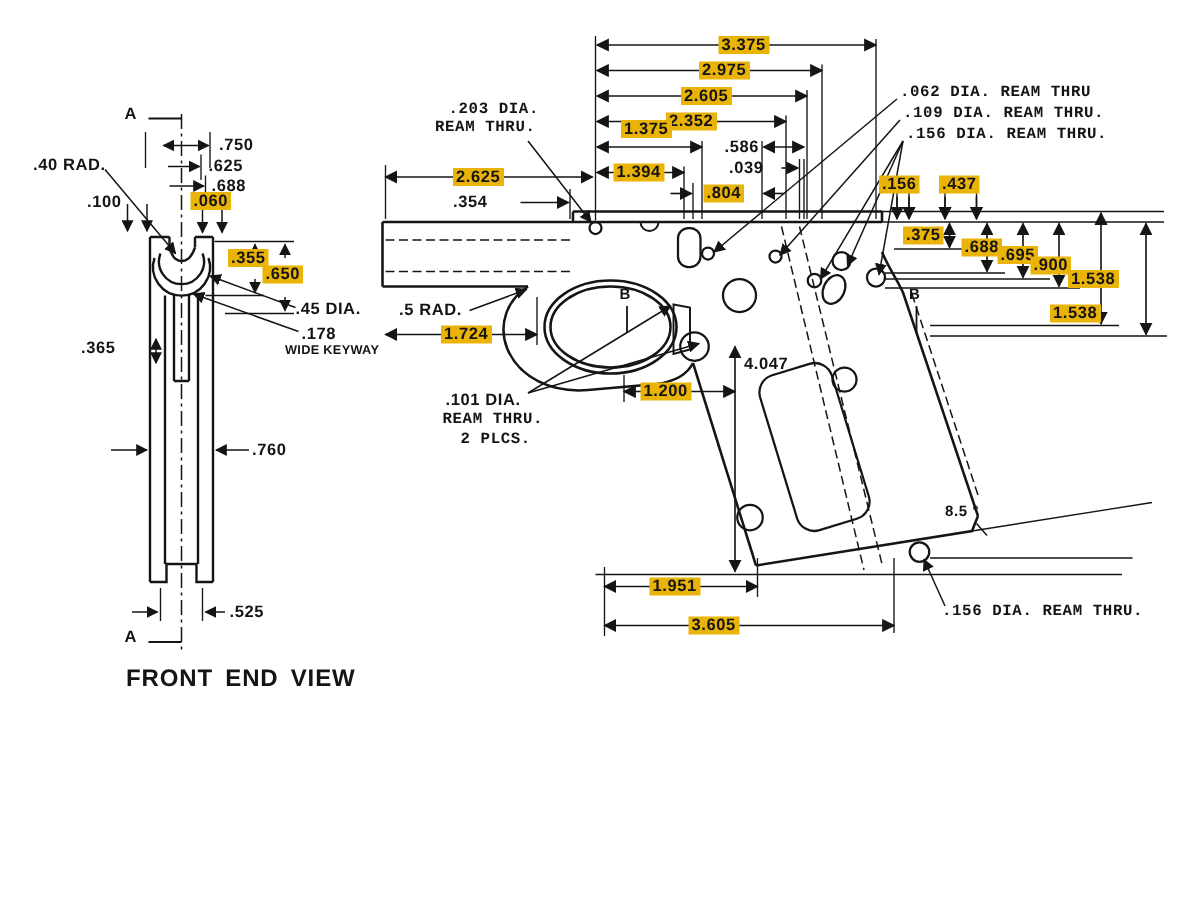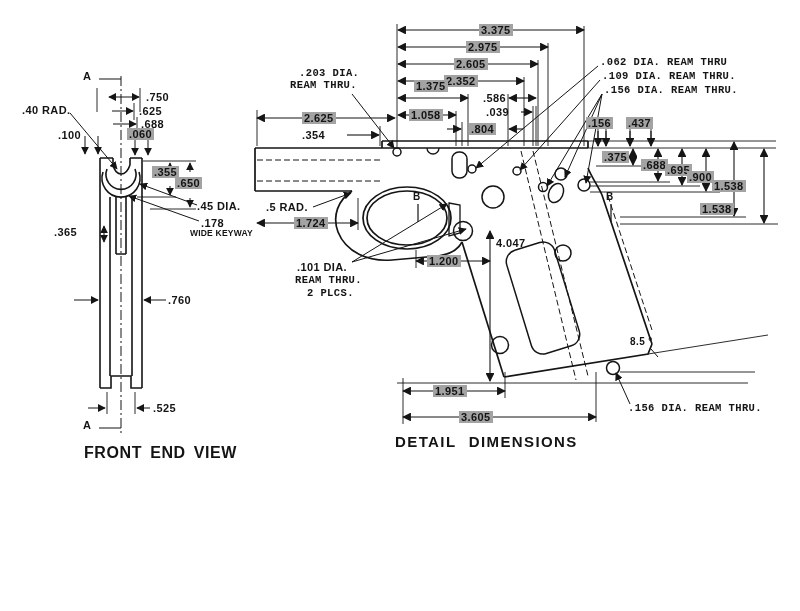--- a/index.html
+++ b/index.html
@@ -1,20 +1,20 @@
 <!DOCTYPE html>
 <html><head>
 <meta charset="utf-8">
 <style>
   html,body{margin:0;padding:0;background:#ffffff;}
   #page{position:relative;width:800px;height:611px;background:#ffffff;overflow:hidden;
         font-family:"Liberation Sans",sans-serif;}
   .lbl{position:absolute;font:bold 11px/1.1 "Liberation Sans",sans-serif;color:#141414;
        letter-spacing:.4px;white-space:nowrap;}
-  .bg{background:#a3a3a3;padding:0 2px;}
+  .bg{background:#eab308;padding:0 2px;}
   .sm{font-size:10.5px;font-family:Liberation Mono, monospace;}
   .xs{font-size:8.5px;letter-spacing:.2px;}
   .mid{font-size:10px;}
   .t{font-size:15px;letter-spacing:1.4px;word-spacing:7px;}
   .cap{font-size:16px;word-spacing:3px;letter-spacing:.6px;}
   svg{position:absolute;left:0;top:0;}
 </style>
 </head>
 <body>
 
@@ -180,21 +180,21 @@
 <div class="lbl" style="left:168px;top:294px">.760</div>
 <div class="lbl" style="left:153px;top:402px">.525</div>
 <div class="lbl" style="left:83px;top:419px">A</div>
 <div class="lbl cap" style="left:84px;top:444px">FRONT END VIEW</div>
 
 <div class="lbl bg" style="left:479px;top:24px">3.375</div>
 <div class="lbl bg" style="left:466px;top:41px">2.975</div>
 <div class="lbl bg" style="left:454px;top:58px">2.605</div>
 <div class="lbl bg" style="left:444px;top:75px">2.352</div>
 <div class="lbl bg" style="left:414px;top:80px">1.375</div>
-<div class="lbl bg" style="left:409px;top:109px">1.058</div>
+<div class="lbl bg" style="left:409px;top:109px">1.394</div>
 <div class="lbl" style="left:483px;top:92px">.586</div>
 <div class="lbl" style="left:486px;top:106px">.039</div>
 <div class="lbl bg" style="left:469px;top:123px">.804</div>
 <div class="lbl bg" style="left:302px;top:112px">2.625</div>
 <div class="lbl" style="left:302px;top:129px">.354</div>
 <div class="lbl sm" style="left:299px;top:68px">.203 DIA.</div>
 <div class="lbl sm" style="left:290px;top:80px">REAM THRU.</div>
 <div class="lbl sm" style="left:600px;top:57px">.062 DIA. REAM THRU</div>
 <div class="lbl sm" style="left:602px;top:71px">.109 DIA. REAM THRU.</div>
 <div class="lbl sm" style="left:604px;top:85px">.156 DIA. REAM THRU.</div>
@@ -212,15 +212,14 @@
 <div class="lbl mid" style="left:606px;top:191px">B</div>
 <div class="lbl" style="left:496px;top:237px">4.047</div>
 <div class="lbl bg" style="left:427px;top:255px">1.200</div>
 <div class="lbl" style="left:297px;top:261px">.101 DIA.</div>
 <div class="lbl sm" style="left:295px;top:275px">REAM THRU.</div>
 <div class="lbl sm" style="left:307px;top:288px">2 PLCS.</div>
 <div class="lbl bg" style="left:433px;top:385px">1.951</div>
 <div class="lbl bg" style="left:459px;top:411px">3.605</div>
 <div class="lbl mid" style="left:630px;top:336px">8.5 °</div>
 <div class="lbl sm" style="left:628px;top:403px">.156 DIA. REAM THRU.</div>
-<div class="lbl t" style="left:395px;top:434px">DETAIL  DIMENSIONS</div>
 
 </div>
 
 </body></html>

